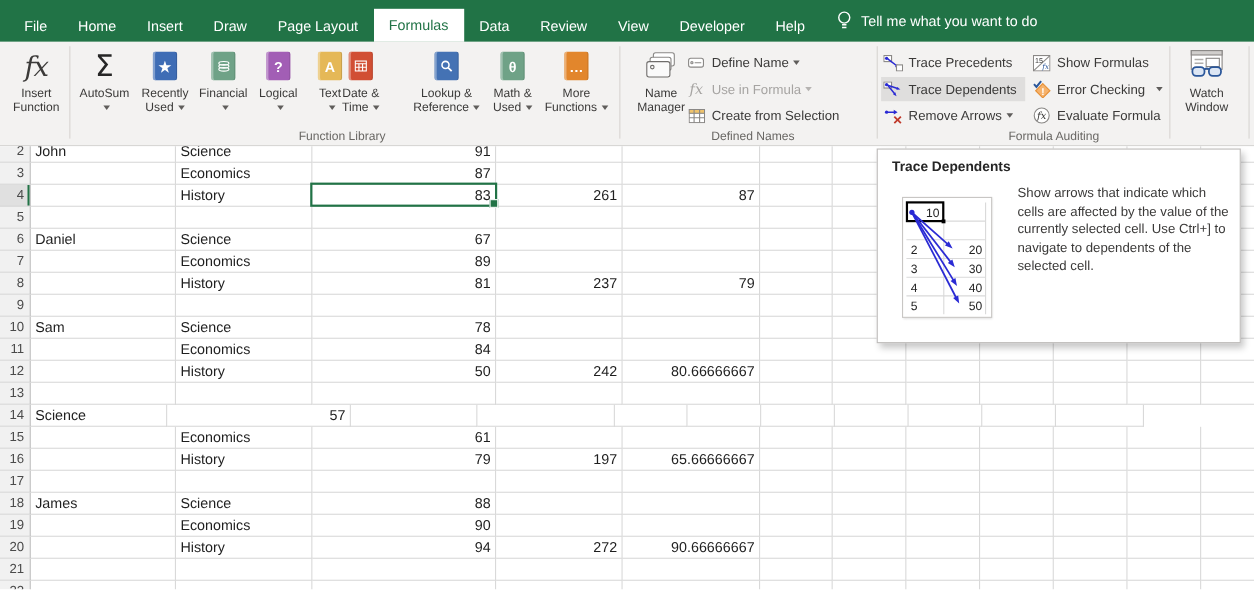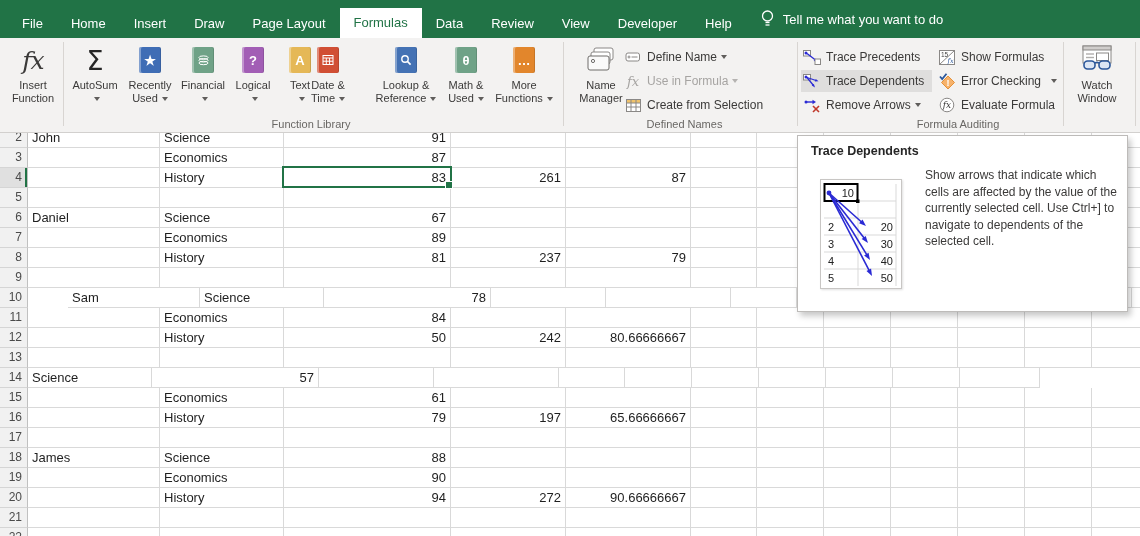--- a/index.html
+++ b/index.html
@@ -468,21 +468,21 @@
           <div class="c" style="width: 66px; flex: 0 0 66px;"></div>
           <div class="c" style="width: 67px; flex: 0 0 67px;"></div>
           <div class="c" style="width: 67px; flex: 0 0 67px;"></div>
           <div class="c" style="width: 67px; flex: 0 0 67px;"></div>
           <div class="c" style="width: 67px; flex: 0 0 67px;"></div>
           <div class="c" style="width: 67px; flex: 0 0 67px;"></div>
           <div class="c" style="width: 80px; flex: 0 0 80px;"></div>
         </div>
         <div class="r">
           <div class="rh">10</div>
-          <div class="c" style="width: 132px; flex: 0 0 132px; margin-left: 40px;">Sam</div>
+          <div class="c" style="width: 132px; flex: 0 0 132px;">Sam</div>
           <div class="c" style="width: 124px; flex: 0 0 124px;">Science</div>
           <div class="c num" style="width: 167px; flex: 0 0 167px;">78</div>
           <div class="c num" style="width: 115px; flex: 0 0 115px;"></div>
           <div class="c num" style="width: 125px; flex: 0 0 125px;"></div>
           <div class="c" style="width: 66px; flex: 0 0 66px;"></div>
           <div class="c" style="width: 67px; flex: 0 0 67px;"></div>
           <div class="c" style="width: 67px; flex: 0 0 67px;"></div>
           <div class="c" style="width: 67px; flex: 0 0 67px;"></div>
           <div class="c" style="width: 67px; flex: 0 0 67px;"></div>
           <div class="c" style="width: 67px; flex: 0 0 67px;"></div>

